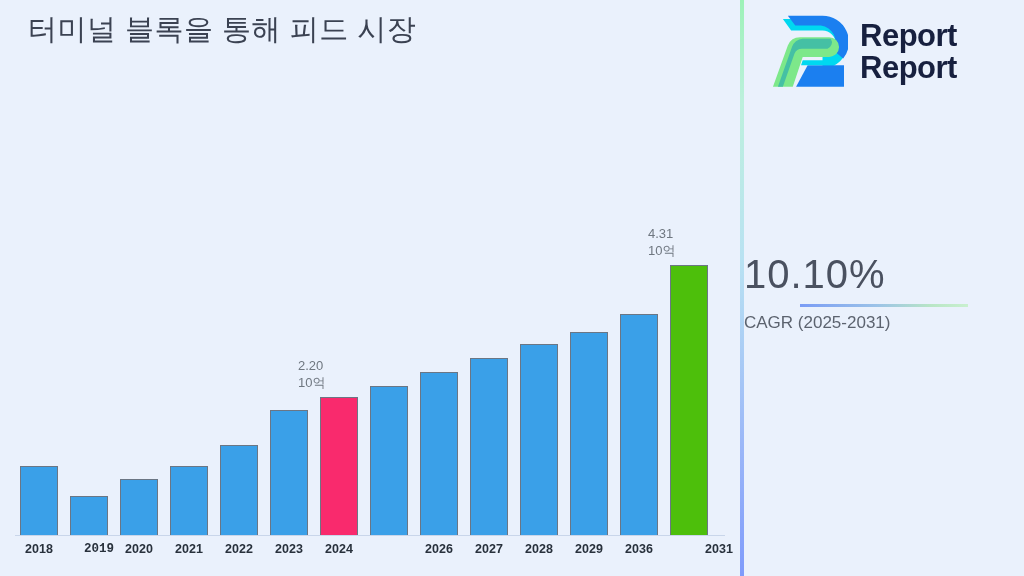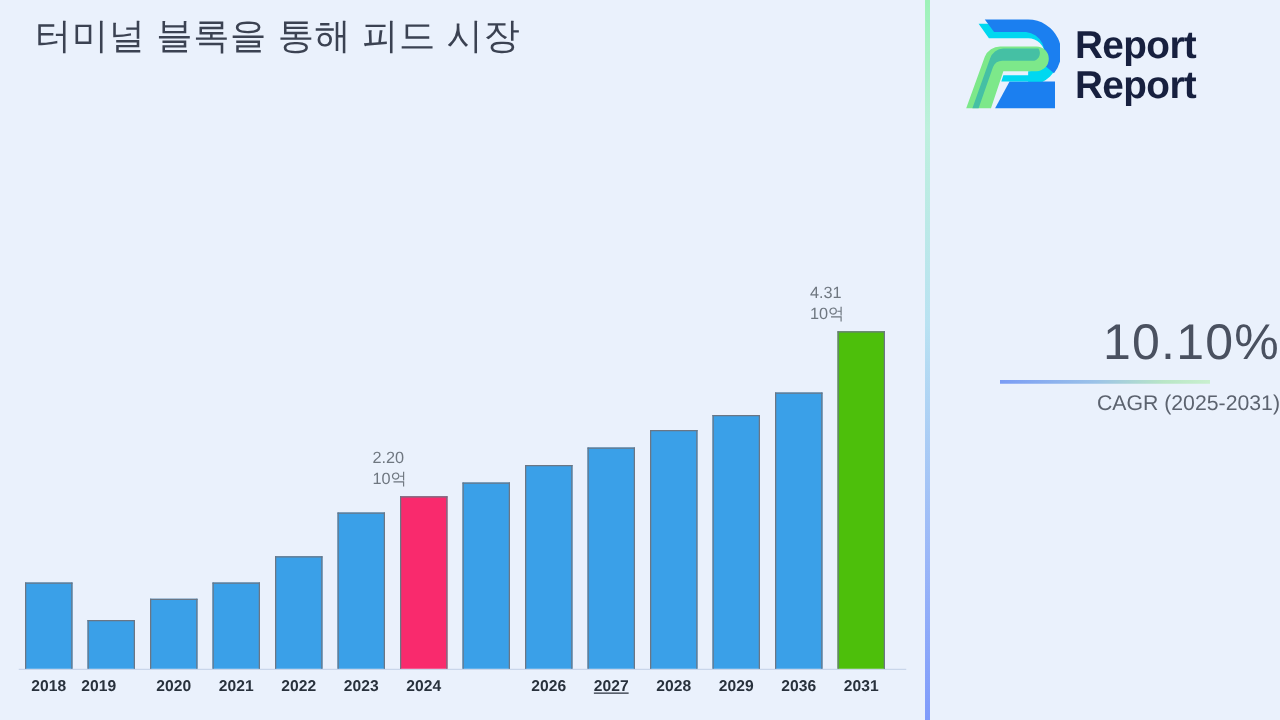--- a/index.html
+++ b/index.html
@@ -71,21 +71,21 @@
     display:flex;align-items:center;gap:12px;
   }
   #logo-mark{width:84px;height:76px;flex:none;}
   #logo-text{
     font-size:31px;font-weight:bold;line-height:32px;
     color:#17203f;letter-spacing:-0.5px;
   }
 
   
   #cagr-block{
-    position:absolute;left:0;top:250px;width:280px;text-align:right;
+    position:absolute;left:0;top:250px;width:280px;text-align:left;
   }
   #cagr-value{
     font-size:40px;color:#4a5160;line-height:48px;
     letter-spacing:1px;font-weight:400;
   }
   #cagr-rule{
     width:168px;height:3px;margin:6px auto 4px auto;
     background:linear-gradient(to right,#7a9cf5 0%,#9bc2e8 45%,#b9e6c6 78%,#c9f0cf 100%);
   }
   #cagr-caption{
@@ -144,33 +144,33 @@
           <div class="bar blue" style="height: 220.978px; background: rgb(58, 160, 232);"></div>
         </div>
         <div class="bar-group" style="left: 670px;">
           <div class="bar green" style="height: 269.806px; background: rgb(77, 191, 11);"></div>
           <div class="bar-label" style="bottom: 275.806px;">4.31
 10억</div>
         </div>
       </div>
     <div id="xticks">
         <div class="x-tick" style="left: 8px;">2018</div>
-        <div class="x-tick" style="left: 48px;">2019</div>
+        <div class="x-tick" style="left: 68px; font-family: Liberation Mono, monospace;">2019</div>
         <div class="x-tick" style="left: 108px;">2020</div>
         <div class="x-tick" style="left: 158px;">2021</div>
         <div class="x-tick" style="left: 208px;">2022</div>
         <div class="x-tick" style="left: 258px;">2023</div>
         <div class="x-tick" style="left: 308px;">2024</div>
         <div class="x-tick" style="left: 358px; margin-top: 48px;">2025</div>
         <div class="x-tick" style="left: 408px;">2026</div>
-        <div class="x-tick" style="left: 458px; text-decoration: underline;">2027</div>
+        <div class="x-tick" style="left: 458px;">2027</div>
         <div class="x-tick" style="left: 508px;">2028</div>
         <div class="x-tick" style="left: 558px;">2029</div>
         <div class="x-tick" style="left: 608px;">2036</div>
-        <div class="x-tick" style="left: 658px;">2031</div>
+        <div class="x-tick" style="left: 688px;">2031</div>
       </div>
   </div>
 
   <div id="panel-divider"></div>
 
   <div id="right-panel">
 
     <div id="logo">
       <svg id="logo-mark" viewBox="0 0 100 92">
         <path d="M22 6 L70 6 A30 30 0 0 1 70 66 L70 52 A16 16 0 0 0 70 20 L32 20 Z" fill="#00d8f0"></path>

